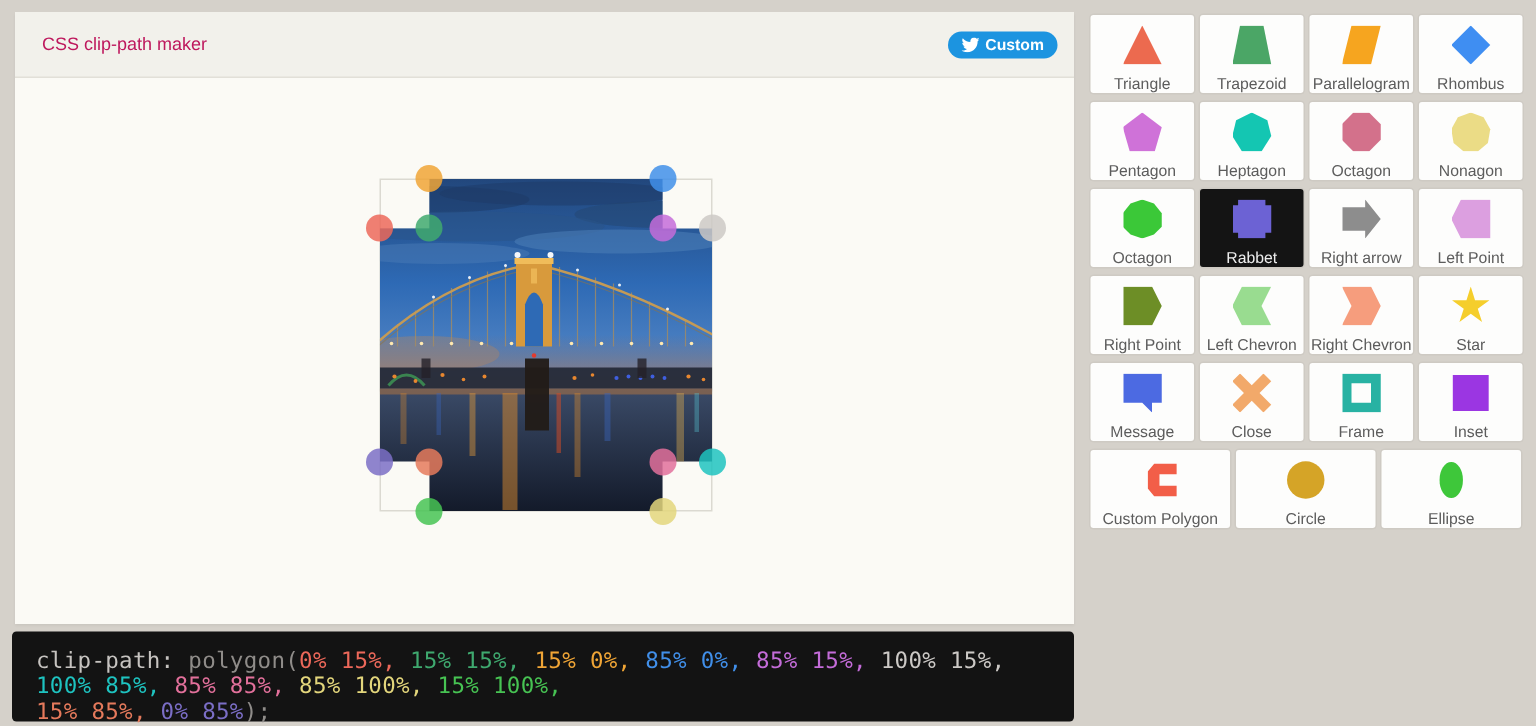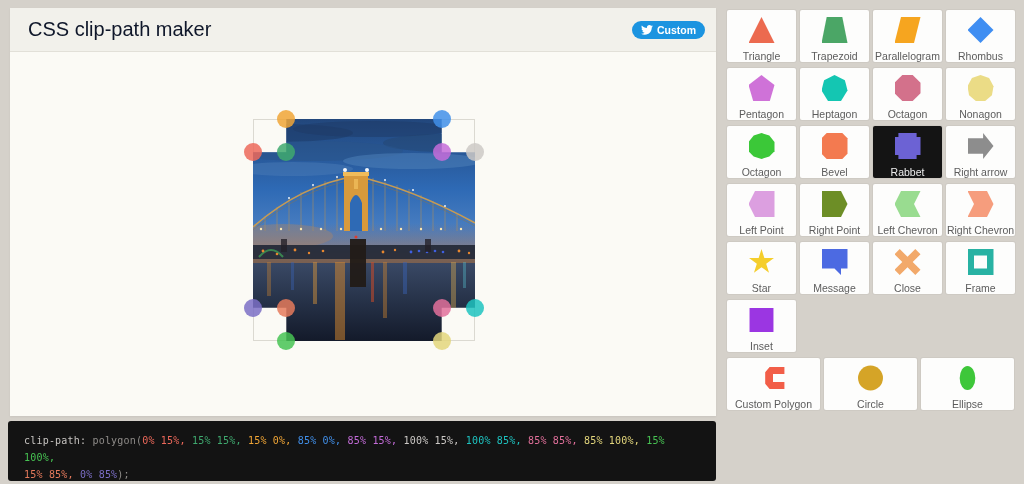--- a/index.html
+++ b/index.html
@@ -2,33 +2,33 @@
 <html><head>
 <meta charset="utf-8">
 <style>
   html,body{margin:0;padding:0;}
   body{font-family:"Liberation Sans",sans-serif;-webkit-font-smoothing:antialiased;}
   .page{position:relative;width:1024px;height:484px;background:#d5d1ca;overflow:hidden;}
 
   
   .main-panel{position:absolute;left:10px;top:8px;width:706px;height:408px;background:#fbfaf5;box-shadow:0 1px 2px rgba(0,0,0,.06);}
   .app-header{position:relative;height:43px;background:#f2f1eb;border-bottom:1px solid #e2e0d8;}
-  .app-title{position:absolute;left:18px;top:0;line-height:43px;font-size:20px;color:#0f172a;font-weight:400;margin:0;}
+  .app-title{position:absolute;left:18px;top:0;line-height:43px;font-size:12px;color:#be185d;font-weight:400;margin:0;}
   .tweet-btn{position:absolute;right:11px;top:13px;height:18px;display:flex;align-items:center;gap:4px;background:#1c94e0;color:#fff;border:none;border-radius:9px;padding:0 9px;font-size:10.5px;font-weight:700;font-family:"Liberation Sans",sans-serif;cursor:pointer;}
   .tweet-btn svg{display:block;}
 
   
   .preview-box{position:absolute;left:243px;top:111px;width:222px;height:222px;}
   .bounds-outline{position:absolute;inset:0;border:1px solid #dbd9d1;box-sizing:border-box;}
   .clipped-image{position:absolute;inset:0;overflow:hidden;}
   .clipped-image svg{display:block;width:100%;height:100%;}
   .handle-dot{position:absolute;width:18px;height:18px;border-radius:50%;transform:translate(-50%,-50%);opacity:.85;cursor:grab;}
 
   
-  .code-panel{position:absolute;left:8px;top:421px;width:708px;height:60px;background:#131313;border-radius:3px;box-sizing:border-box;padding:11px 16px;font-family:"DejaVu Sans Mono",monospace;font-size:10px;letter-spacing:.2px;line-height:17px;white-space:pre-wrap;}
+  .code-panel{position:absolute;left:8px;top:421px;width:708px;height:60px;background:#131313;border-radius:3px;box-sizing:border-box;padding:11px 16px;font-family:"DejaVu Sans Mono",monospace;font-size:15px;letter-spacing:.2px;line-height:17px;white-space:pre-wrap;}
   .code-panel .prop{color:#c6c3c0;}
   .code-panel .fn,.code-panel .suffix{color:#8f8c89;}
 
   
   .right-panel{position:absolute;left:727px;top:0;width:288px;height:484px;}
   .ad-box{margin-top:8px;height:78px;background:#212121;border-radius:2px;display:flex;flex-direction:column;align-items:center;justify-content:center;text-align:center;}
   .ad-box span{display:block;color:#989898;font-size:12.5px;line-height:19px;}
 
   .shape-grid{margin-top:10px;display:grid;grid-template-columns:repeat(4,69px);grid-auto-rows:52px;gap:6px 4px;}
   .shape-grid.bottom{margin-top:6px;grid-template-columns:repeat(3,93px);gap:6px 4px;}
@@ -202,24 +202,20 @@
           <div class="shape-label">Octagon</div>
         </div>
         <div class="shape-cell">
           <div class="shape-icon" style="background: rgb(235, 220, 134); clip-path: polygon(50% 0%, 83% 12%, 100% 43%, 94% 78%, 68% 100%, 32% 100%, 6% 78%, 0% 43%, 17% 12%);"></div>
           <div class="shape-label">Nonagon</div>
         </div>
         <div class="shape-cell">
           <div class="shape-icon" style="background: rgb(59, 200, 56); clip-path: polygon(50% 0%, 80% 10%, 100% 35%, 100% 70%, 80% 90%, 50% 100%, 20% 90%, 0% 70%, 0% 35%, 20% 10%);"></div>
           <div class="shape-label">Octagon</div>
         </div>
-        <div class="shape-cell">
-          <div class="shape-icon" style="background: rgb(243, 122, 80); clip-path: polygon(20% 0%, 80% 0%, 100% 20%, 100% 80%, 80% 100%, 20% 100%, 0% 80%, 0% 20%);"></div>
-          <div class="shape-label">Bevel</div>
-        </div>
         <div class="shape-cell selected">
           <div class="shape-icon" style="background: rgb(108, 98, 212); clip-path: polygon(0% 15%, 15% 15%, 15% 0%, 85% 0%, 85% 15%, 100% 15%, 100% 85%, 85% 85%, 85% 100%, 15% 100%, 15% 85%, 0% 85%);"></div>
           <div class="shape-label">Rabbet</div>
         </div>
         <div class="shape-cell">
           <div class="shape-icon" style="background: rgb(141, 141, 141); clip-path: polygon(0% 20%, 60% 20%, 60% 0%, 100% 50%, 60% 100%, 60% 80%, 0% 80%);"></div>
           <div class="shape-label">Right arrow</div>
         </div>
         <div class="shape-cell">
           <div class="shape-icon" style="background: rgb(220, 159, 224); clip-path: polygon(25% 0%, 100% 0%, 100% 100%, 25% 100%, 0% 50%);"></div>

